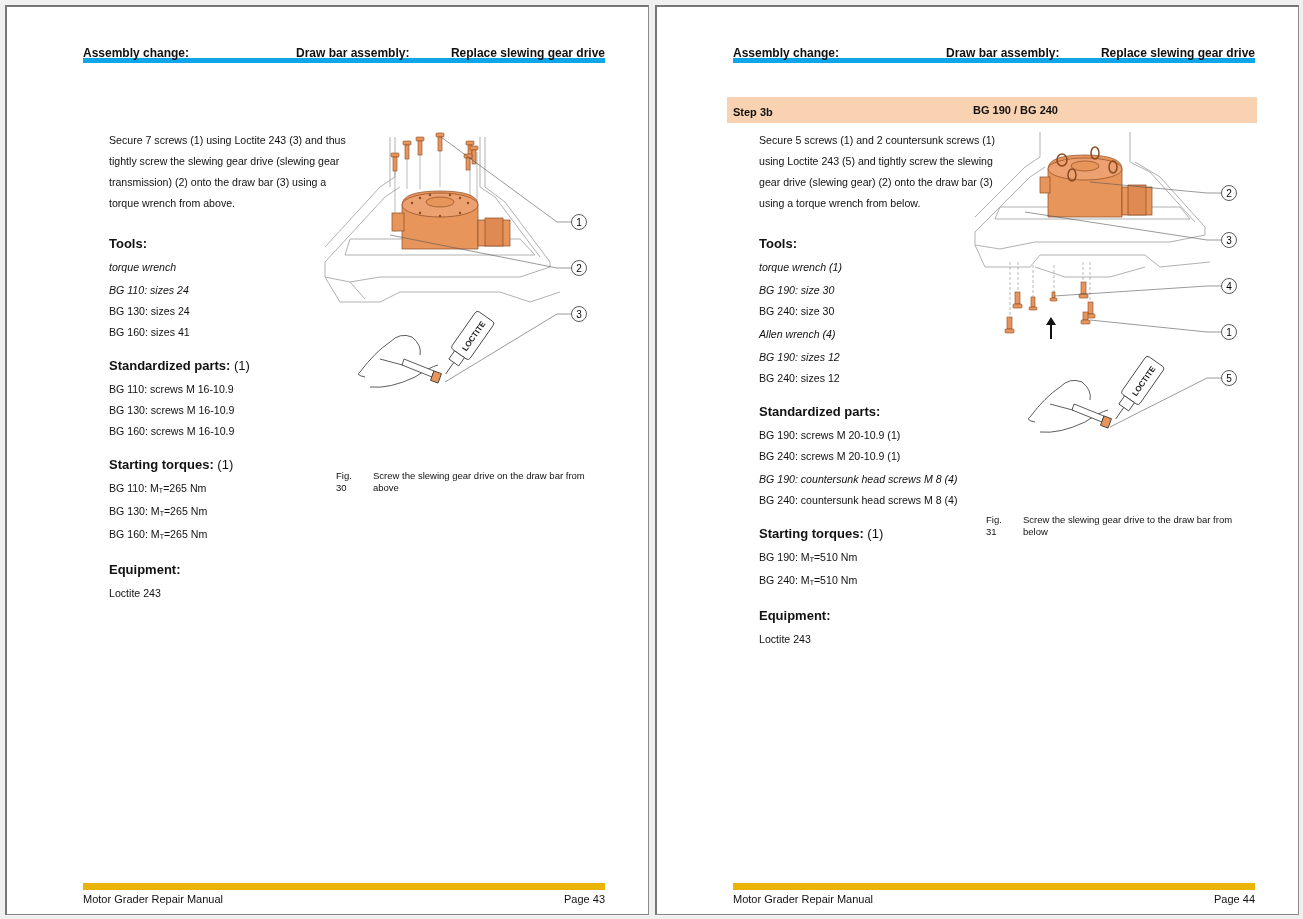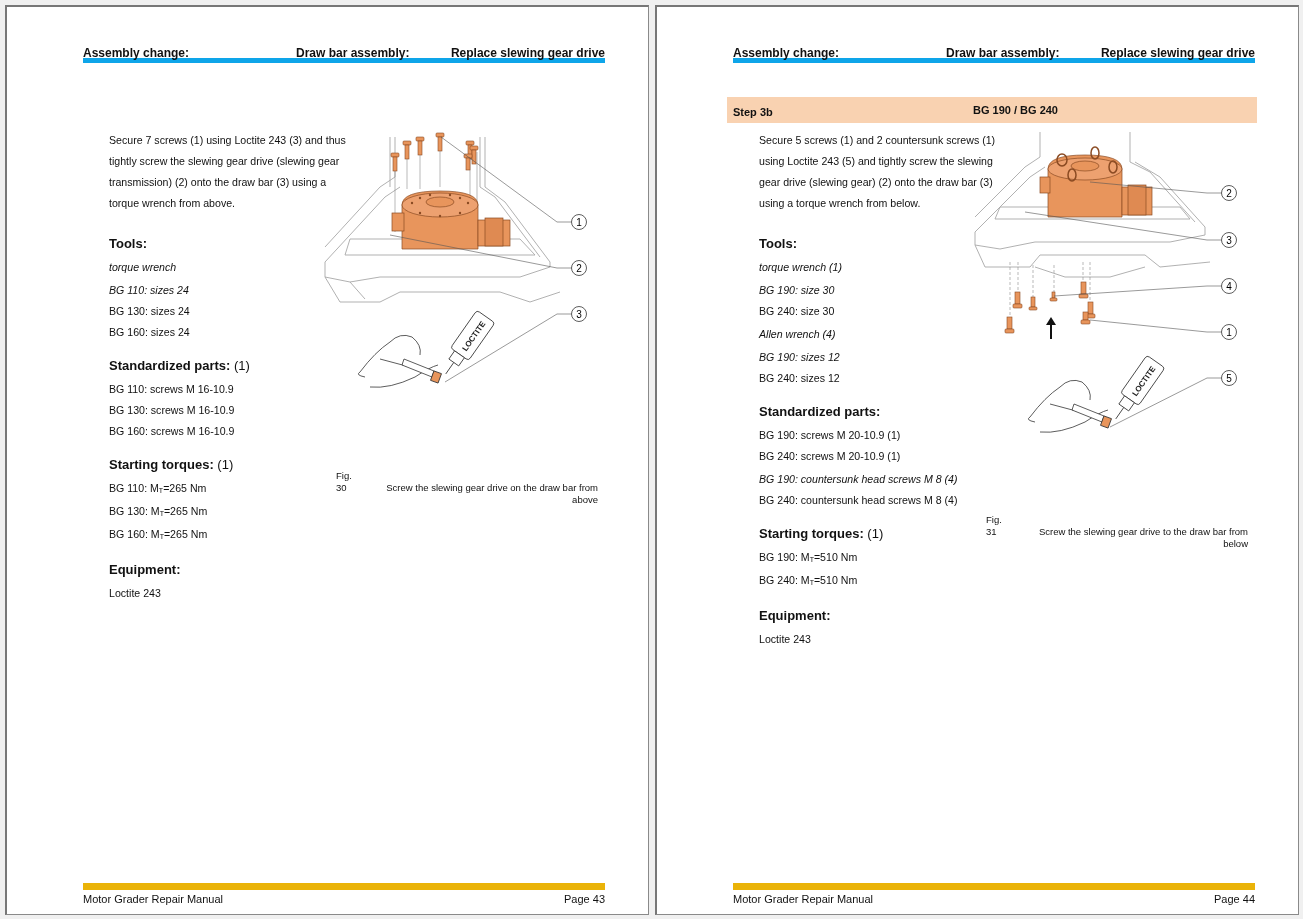--- a/index.html
+++ b/index.html
@@ -26,21 +26,21 @@
   .stepbar .s1 { position: absolute; left: 6px; top: 9px; }
   .stepbar .s2 { position: absolute; top: 7px; }
   .text { position: absolute; left: 92px; width: 245px; font-size: 10.6px; line-height: 21px; margin-left: 10px; }
   .text p { margin: 0; }
   .text .head { font-weight: bold; font-size: 13px; margin-top: 12px; margin-bottom: 3px; }
   .text .head .nb { font-weight: normal; }
   .text .gap { margin-top: 2px; font-style: italic; }
   .illus { position: absolute; }
   .caption { position: absolute; font-size: 9.5px; line-height: 11.5px; }
   .caption .fig { position: absolute; left: 12px; top: 0; }
-  .caption .cap { position: absolute; left: 49px; top: 12px; width: 225px; text-align: right; }
+  .caption .cap { position: absolute; left: 49px; top: 0; width: 225px; }
   .ftr {
     position: absolute; left: 76px; width: 522px; top: 876px; height: 16px;
     border-top: 7px solid #eab308; font-size: 11px;
   }
   .ftr span { position: absolute; top: 3px; }
   .ftr .f1 { left: 0; }
   .ftr .f2 { right: 0; }
   sub { font-size: 7px; vertical-align: -1px; }
 </style>
 </head>
@@ -54,21 +54,21 @@
   </div>
 
 
   <div class="text" style="top:123px;">
     <p>Secure 7 screws (1) using Loctite 243 (3) and thus tightly screw the slewing gear drive (slewing gear transmission) (2) onto the draw bar (3) using a torque wrench from above.</p>
 
     <p class="head" style="margin-top:19px;">Tools:</p>
     <p class="gap">torque wrench</p>
     <p class="gap">BG 110: sizes 24</p>
     <p>BG 130: sizes 24</p>
-    <p>BG 160: sizes 24</p>
+    <p>BG 160: sizes 41</p>
 
     <p class="head">
       <span>Standardized parts:</span>
       <span class="nb">(1)</span>
     </p>
     <p>BG 110: screws M 16-10.9</p>
     <p>BG 130: screws M 16-10.9</p>
     <p>BG 160: screws M 16-10.9</p>
 
     <p class="head">

